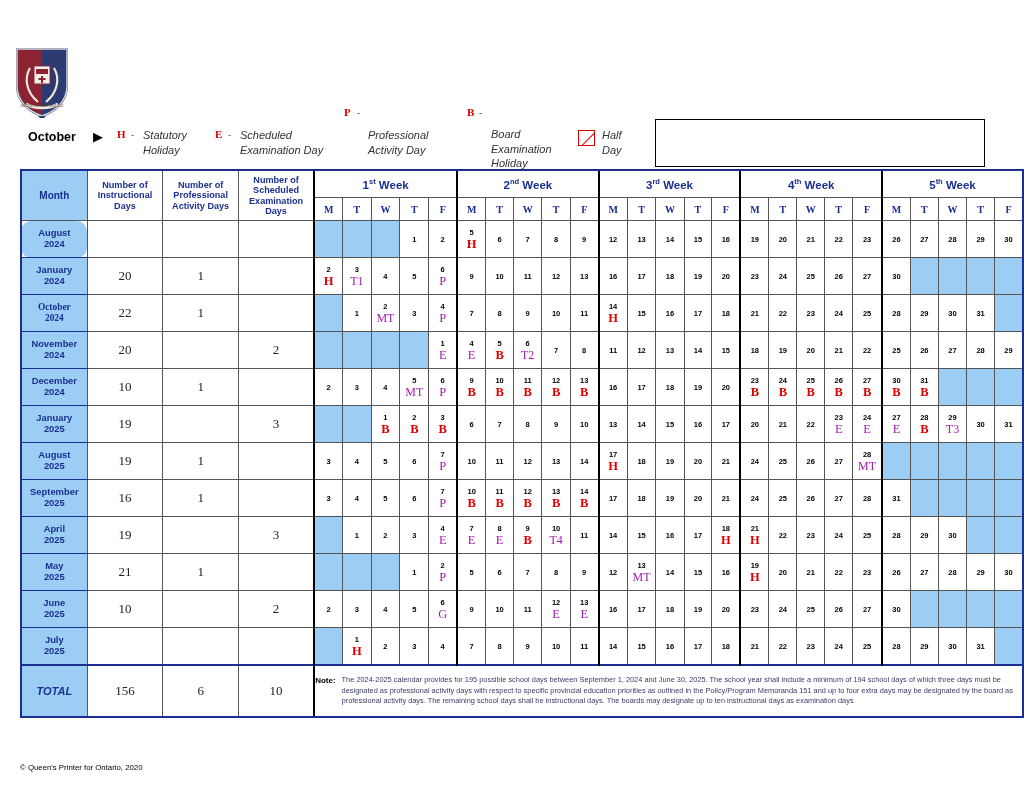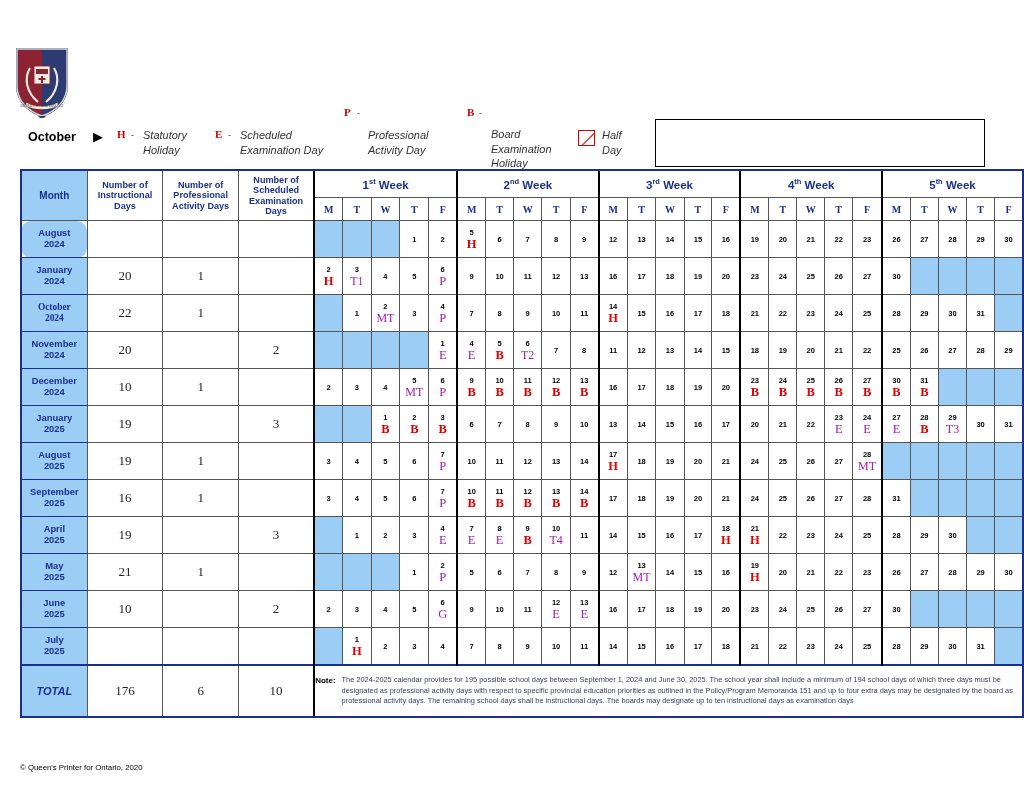--- a/index.html
+++ b/index.html
@@ -1171,21 +1171,21 @@
         </td>
         <td class="day">
           <span class="dnum">31</span>
         </td>
         <td class="day outer-r shaded"></td>
       </tr>
     </tbody>
   <tfoot>
     <tr class="total-row">
       <td class="total-label outer-l">TOTAL</td>
-      <td class="num-cell">176</td>
+      <td class="num-cell">156</td>
       <td class="num-cell">6</td>
       <td class="num-cell">10</td>
       <td colspan="25" class="note-cell outer-r">
         <div class="note-wrap">
           <span class="note-lbl">Note:</span>
           <span class="note-txt">The 2024-2025 calendar provides for 195 possible school days between  September 1, 2024 and June 30, 2025. The school year shall include a minimum of 194 school days of which three days must be designated as professional activity days with respect to specific provincial education priorities as outlined in the Policy/Program Memoranda 151 and up to four extra days may be designated by the board as professional activity days.  The remaining school days shall be instructional days.  The boards may designate up to ten instructional days as examination days</span>
         </div>
       </td>
     </tr>
   </tfoot>

